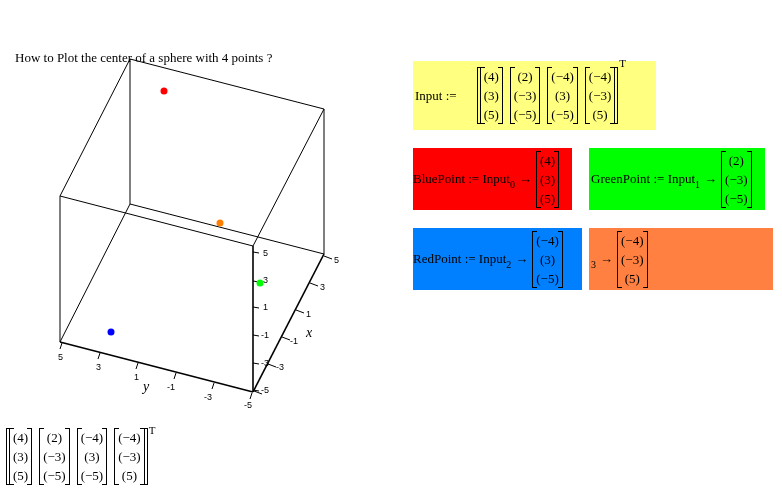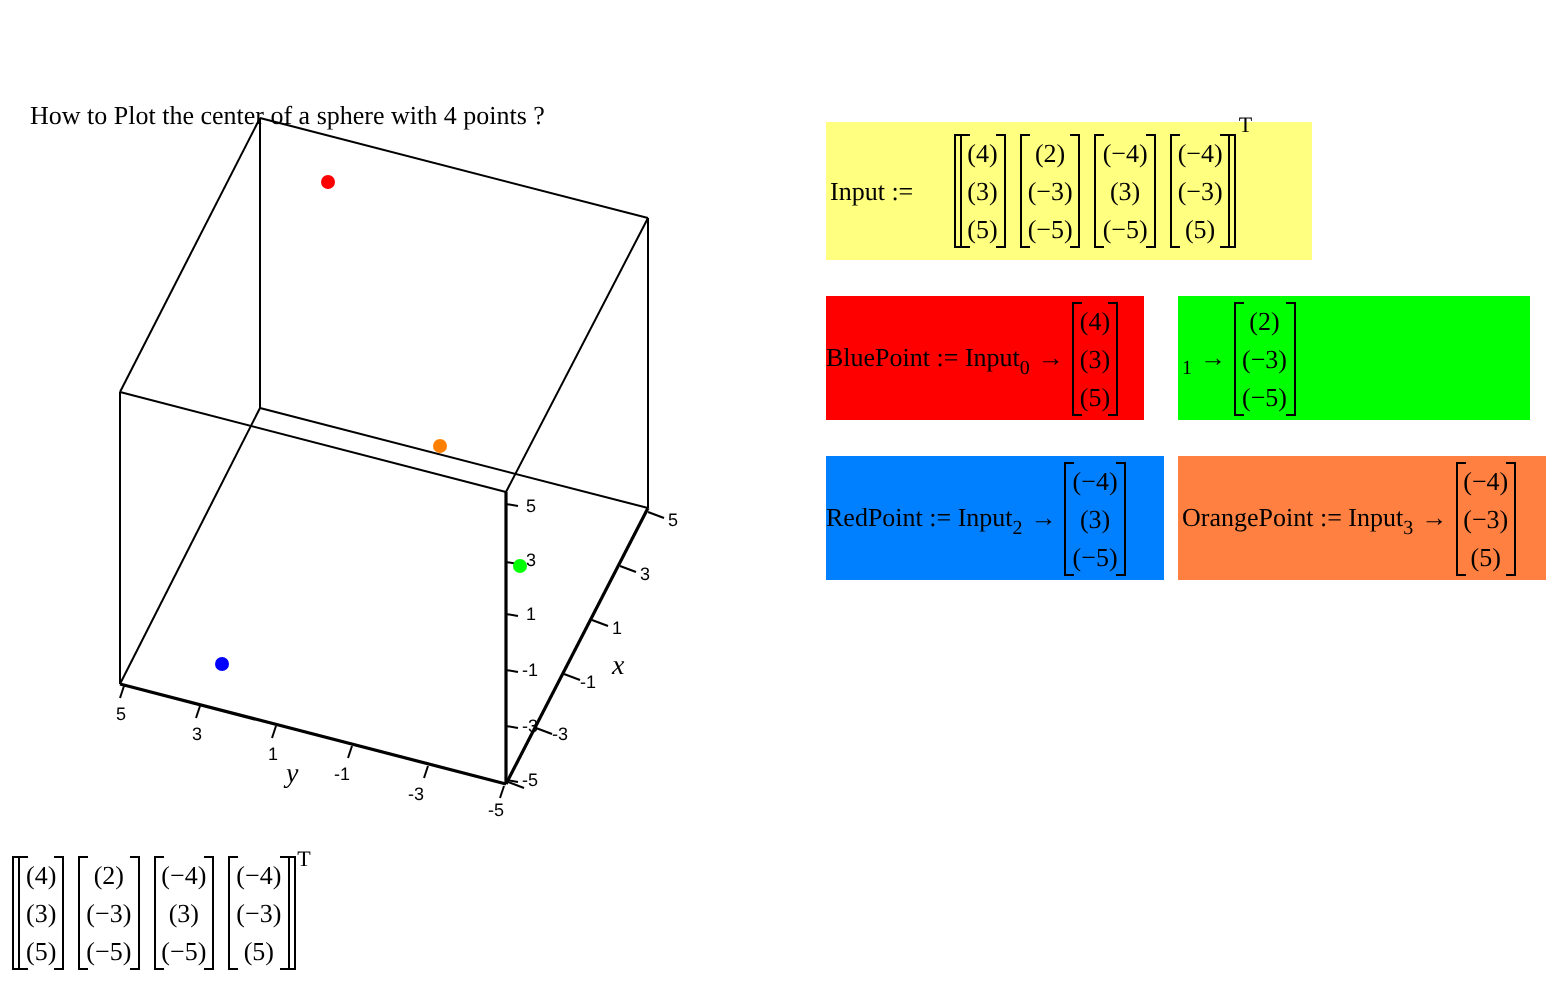--- a/index.html
+++ b/index.html
@@ -130,20 +130,21 @@
     <span class="sub">0</span>
   <span class="arrow">→</span>
   <span class="vec">
       <span>(4)</span>
       <span>(3)</span>
       <span>(5)</span>
     </span>
 </div>
 
 <div class="box" style="left:589px;top:148px;width:176px;height:62px;background:#00ff00;padding-left:2px;box-sizing:border-box;">
+  <span class="lhs">GreenPoint := Input</span>
     <span class="sub">1</span>
   <span class="arrow">→</span>
   <span class="vec">
       <span>(2)</span>
       <span>(−3)</span>
       <span>(−5)</span>
     </span>
 </div>
 
 <div class="box" style="left:413px;top:228px;width:169px;height:62px;background:#0080ff;">
@@ -151,21 +152,20 @@
     <span class="sub">2</span>
   <span class="arrow">→</span>
   <span class="vec">
       <span>(−4)</span>
       <span>(3)</span>
       <span>(−5)</span>
     </span>
 </div>
 
 <div class="box" style="left:589px;top:228px;width:184px;height:62px;background:#ff8040;padding-left:2px;box-sizing:border-box;">
-  <span class="lhs">OrangePoint := Input</span>
     <span class="sub">3</span>
   <span class="arrow">→</span>
   <span class="vec">
       <span>(−4)</span>
       <span>(−3)</span>
       <span>(5)</span>
     </span>
 </div>
 
 <div class="bigmat" style="left:6px;top:428px;">

